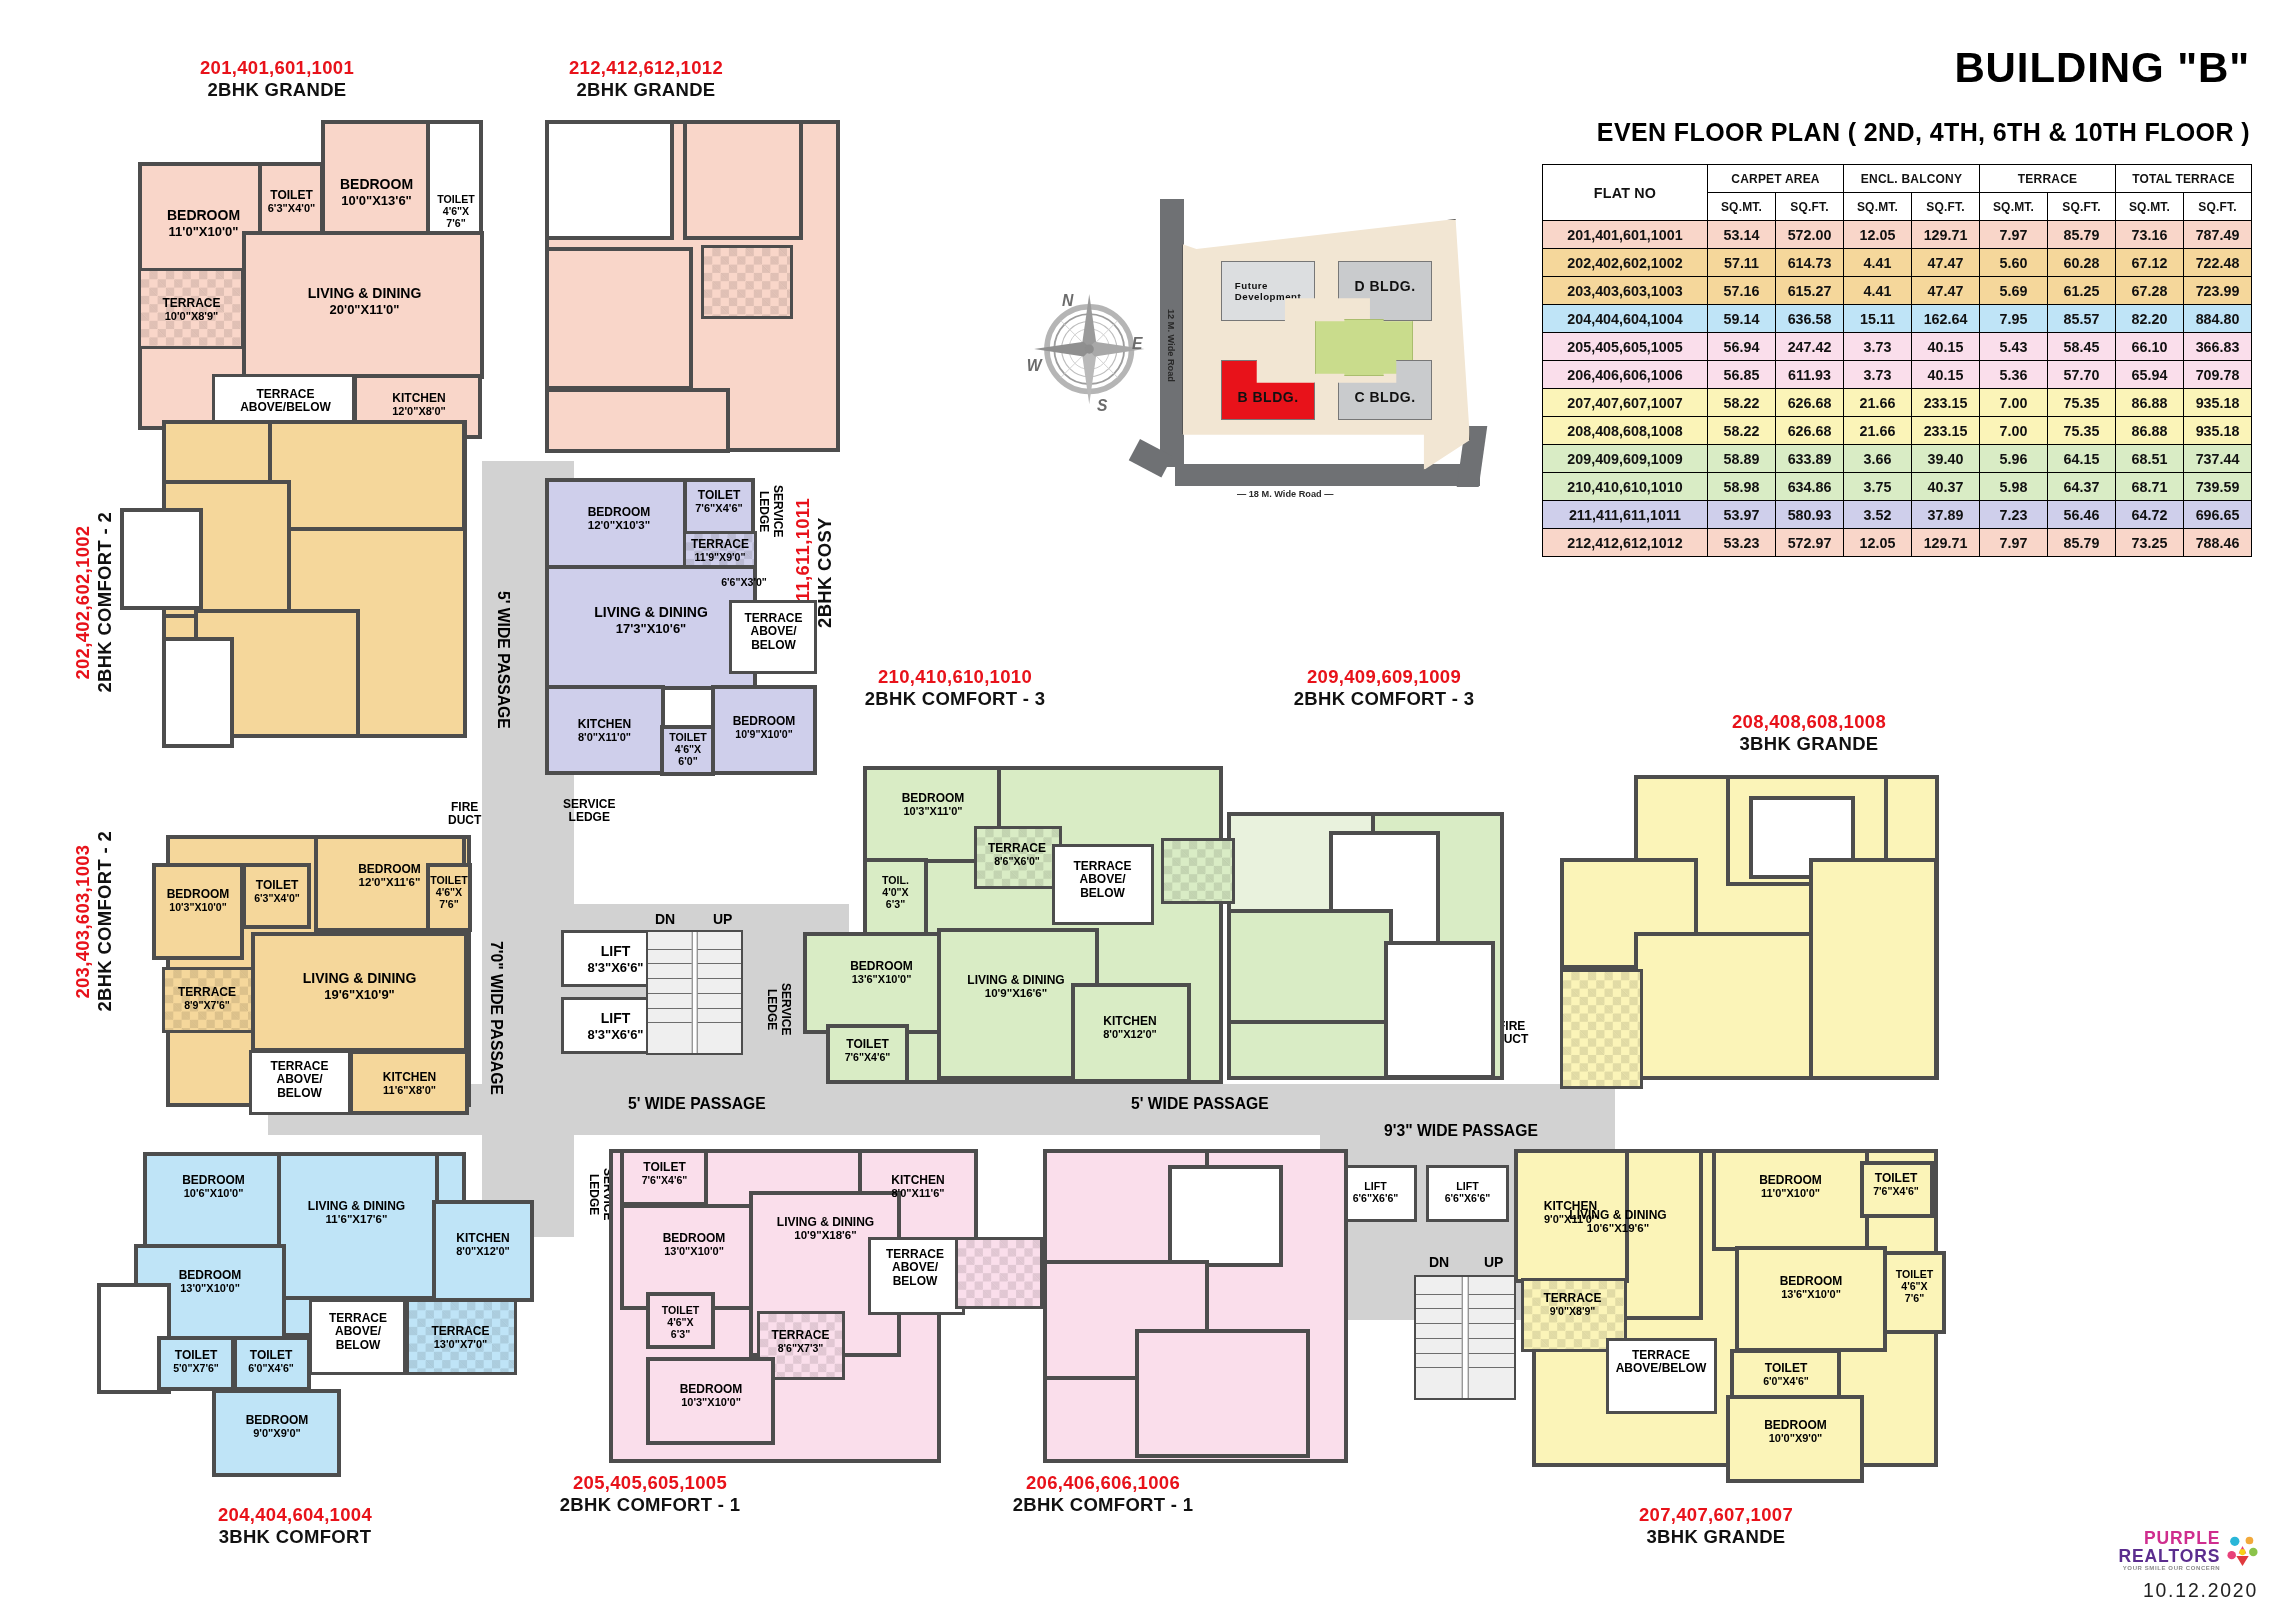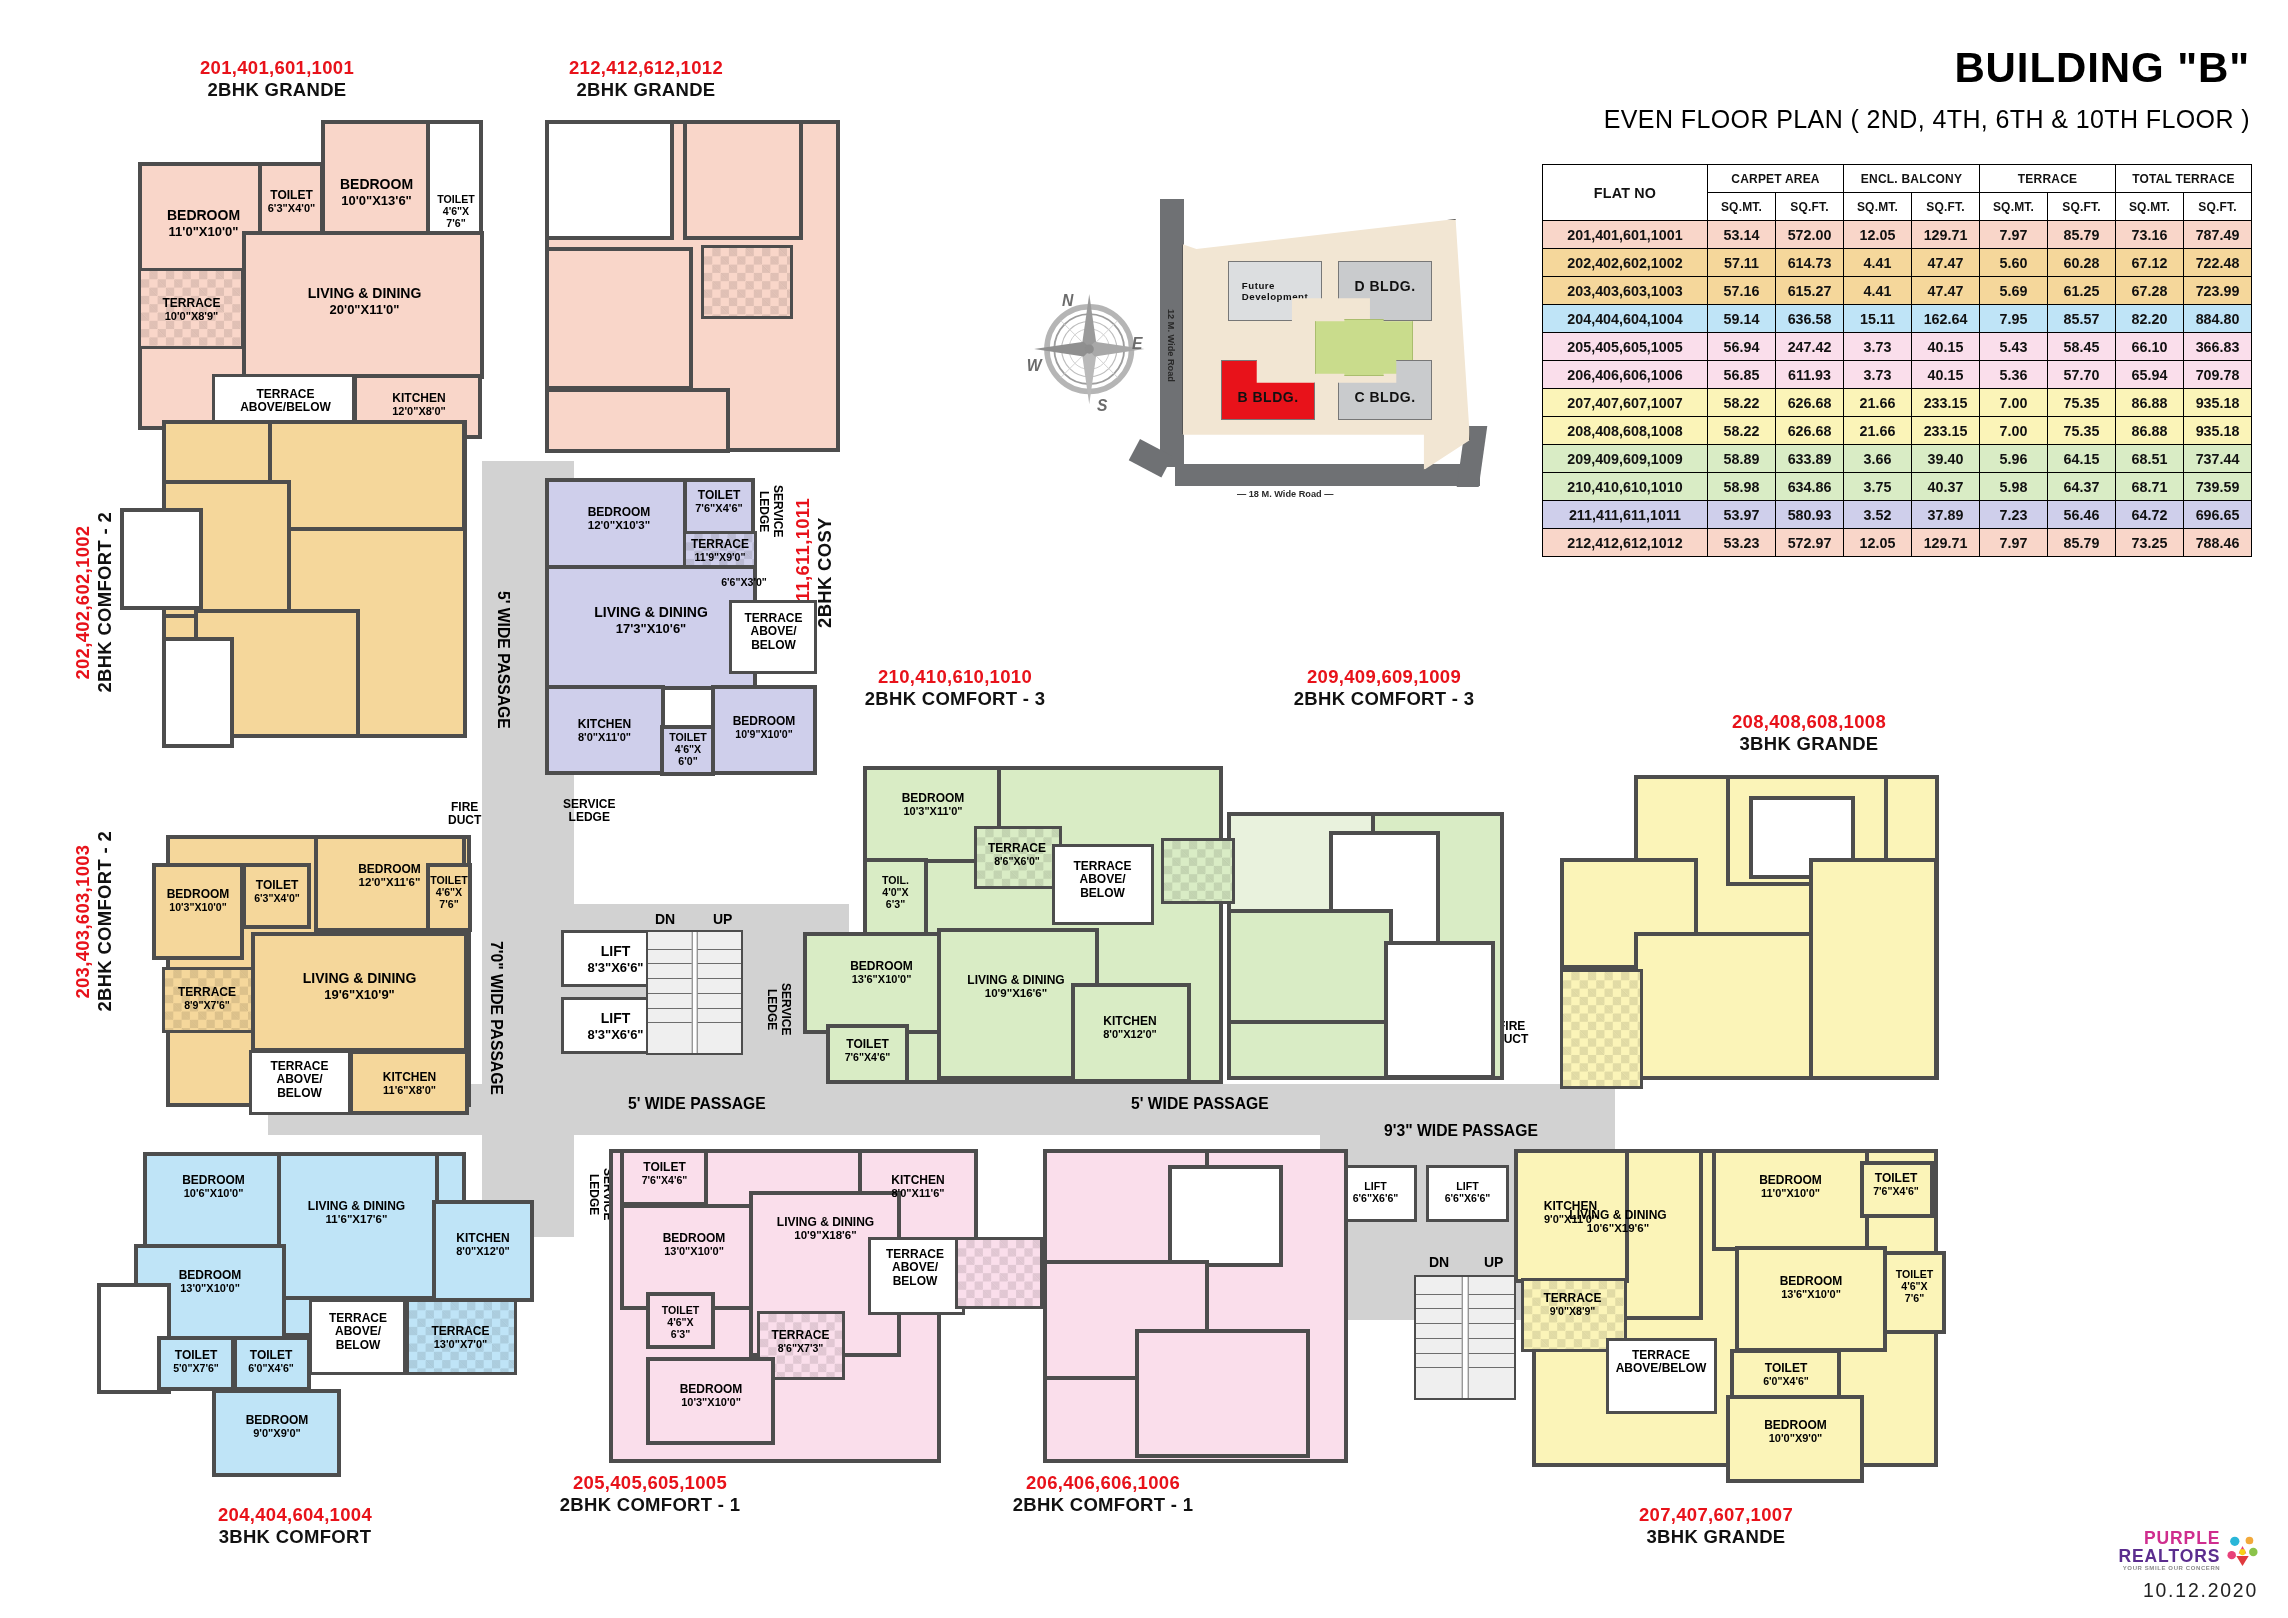--- a/index.html
+++ b/index.html
@@ -5,21 +5,21 @@
   html,body{margin:0;padding:0;background:#fff;}
   body{font-family:"Liberation Sans",sans-serif;}
   #page{position:relative;width:2289px;height:1619px;background:#ffffff;overflow:hidden;}
 
   
   .abs{position:absolute;box-sizing:border-box;}
 
   
   #title-block{right:39px;top:44px;text-align:right;}
   .bld-title{font-size:42px;font-weight:bold;letter-spacing:0.9px;color:#000;font-family:"Liberation Sans",sans-serif;}
-  .floor-sub{font-size:25px;font-weight:normal;color:#000;margin-top:13px;letter-spacing:0.4px;}
+  .floor-sub{font-size:25px;font-weight:bold;color:#000;margin-top:26px;letter-spacing:0.4px;}
 
   
   #area-table{right:37px;top:164px;border-collapse:collapse;font-size:14.3px;font-weight:bold;color:#111;}
   #area-table td,#area-table th{border:1.5px solid #000;padding:0;text-align:center;height:27px;font-weight:bold;}
   #area-table th{font-size:12px;letter-spacing:0.2px;}
   #area-table .flatcol{width:164px;font-size:14.3px;}
   #area-table .numcol{width:67px;}
   #area-table thead th{background:#fff;}
 
   
@@ -242,21 +242,21 @@
 
   <div class="abs" id="keyplan">
 
     <div class="kp-road" style="left:20px;top:65px;width:24px;height:268px;"></div>
     <div class="kp-road" style="left:0px;top:305px;width:37px;height:24px;transform:rotate(28deg);transform-origin:0 0;"></div>
     <div class="kp-road" style="left:35px;top:330px;width:305px;height:22px;"></div>
     <div class="kp-road" style="left:321px;top:292px;width:22px;height:61px;transform:skewX(-8deg);"></div>
 
     <div class="kp-plot" style="left:42px;top:85px;width:286px;height:249px;clip-path:polygon(5% 12%,95% 0%,100% 88%,84% 100%,84% 86%,0% 86%,0% 10%);"></div>
 
-    <div class="kp-bldg kp-future" style="left:88px;top:127px;width:92px;height:58px;clip-path:polygon(0 0,100% 0,100% 62%,68% 62%,68% 100%,0 100%);">
+    <div class="kp-bldg kp-future" style="left:81px;top:127px;width:92px;height:58px;clip-path:polygon(0 0,100% 0,100% 62%,68% 62%,68% 100%,0 100%);">
       <span style="white-space:pre-line;">Future
 Development</span>
     </div>
 
     <div class="kp-bldg" style="left:198px;top:127px;width:92px;height:58px;clip-path:polygon(0 0,100% 0,100% 100%,34% 100%,34% 62%,0 62%);">
       <span style="margin-top:-9.2px;">D BLDG.</span>
     </div>
 
     <div class="kp-green" style="left:175px;top:185px;width:96px;height:55px;clip-path:polygon(0 4%,30% 4%,30% 0,70% 0,70% 4%,100% 4%,100% 96%,70% 96%,70% 100%,30% 100%,30% 96%,0 96%);"></div>
 

